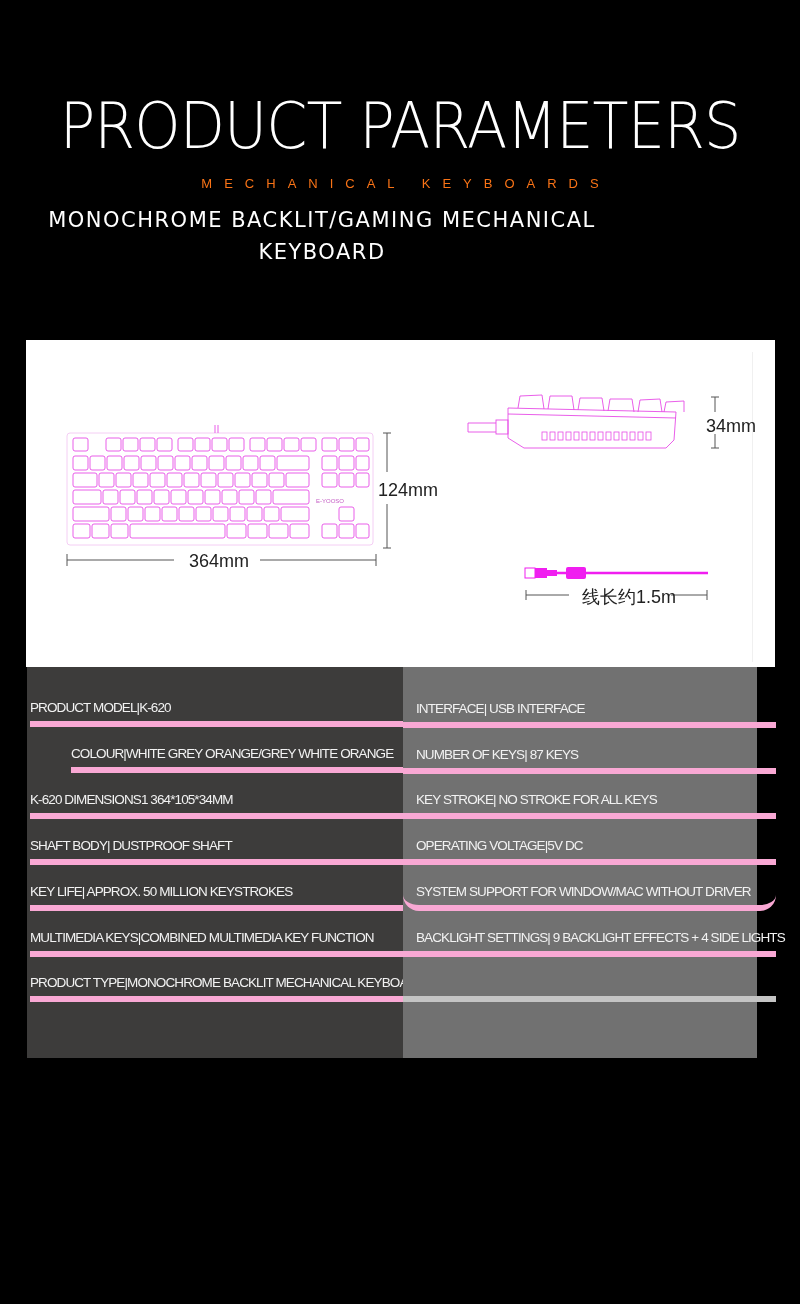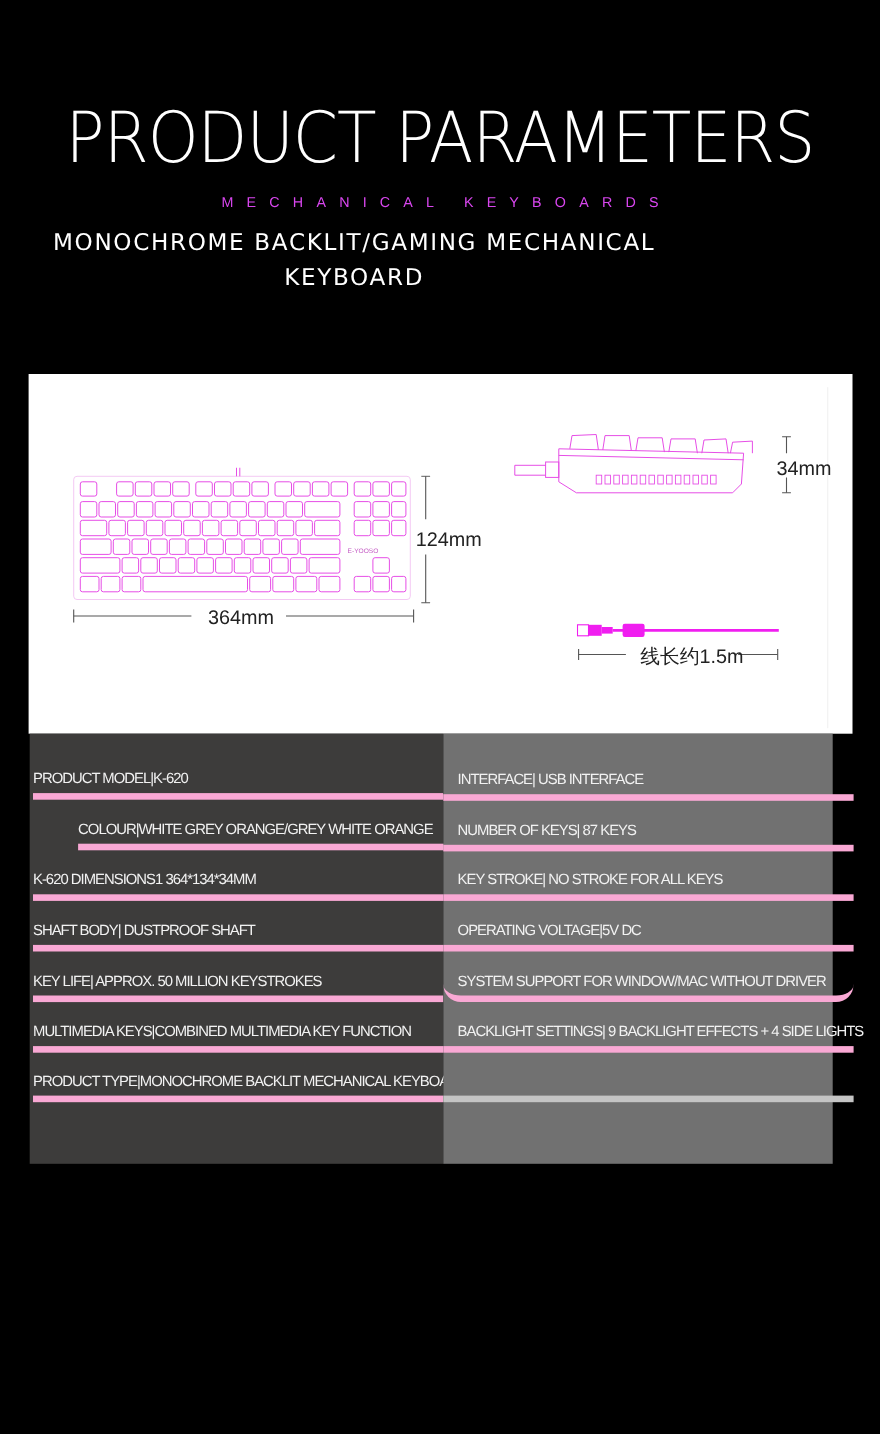--- a/index.html
+++ b/index.html
@@ -7,21 +7,21 @@
   body { position:relative; font-family:"Liberation Sans", "DejaVu Sans", sans-serif; color:#fff; }
 
   .title {
     position:absolute; left:0; top:88px; width:800px; text-align:center;
     font-family:"DejaVu Sans", sans-serif; font-weight:300;
     font-size:64px; letter-spacing:-1px; color:#fff; line-height:76px;
     transform:scaleX(0.92); transform-origin:center;
   }
   .subtitle {
     position:absolute; left:0; top:176px; width:800px; text-align:center;
-    font-size:13px; letter-spacing:12px; color:#d946ef; padding-left:12px;
+    font-size:13px; letter-spacing:12px; color:#f97316; padding-left:12px;
   }
   .headline {
     position:absolute; left:0; top:204px; width:644px; text-align:center;
     font-size:21px; letter-spacing:1.5px; color:#fff; line-height:32px;
     font-family:"DejaVu Sans", sans-serif;
   }
 
   .figure {
     position:absolute; left:26px; top:340px; width:749px; height:327px;
     background:#fff;
@@ -251,21 +251,21 @@
         <line x1="182" y1="2" x2="182" y2="12"></line>
       </g>
   </svg>
   <div class="dim-label" style="left:556px;top:245px;">线长约1.5m</div>
 </div>
 
 <div class="specs">
   <div class="col-left">
     <div class="row" style="top:14px;">PRODUCT MODEL|K-620</div>
     <div class="row" style="top:60px;margin-left:41px;">COLOUR|WHITE GREY ORANGE/GREY WHITE ORANGE</div>
-    <div class="row" style="top:106px;">K-620 DIMENSIONS1 364*134*34MM</div>
+    <div class="row" style="top:106px;">K-620 DIMENSIONS1 364*105*34MM</div>
     <div class="row" style="top:152px;">SHAFT BODY| DUSTPROOF SHAFT</div>
     <div class="row" style="top:198px;">KEY LIFE| APPROX. 50 MILLION KEYSTROKES</div>
     <div class="row" style="top:244px;">MULTIMEDIA KEYS|COMBINED MULTIMEDIA KEY FUNCTION</div>
     <div class="row" style="top:289px;">PRODUCT TYPE|MONOCHROME BACKLIT MECHANICAL KEYBOARD</div>
   </div>
   <div class="col-right">
     <div class="row" style="top:15px;">INTERFACE| USB INTERFACE</div>
     <div class="row" style="top:61px;">NUMBER OF KEYS| 87 KEYS</div>
     <div class="row" style="top:106px;">KEY STROKE| NO STROKE FOR ALL KEYS</div>
     <div class="row" style="top:152px;">OPERATING VOLTAGE|5V DC</div>

